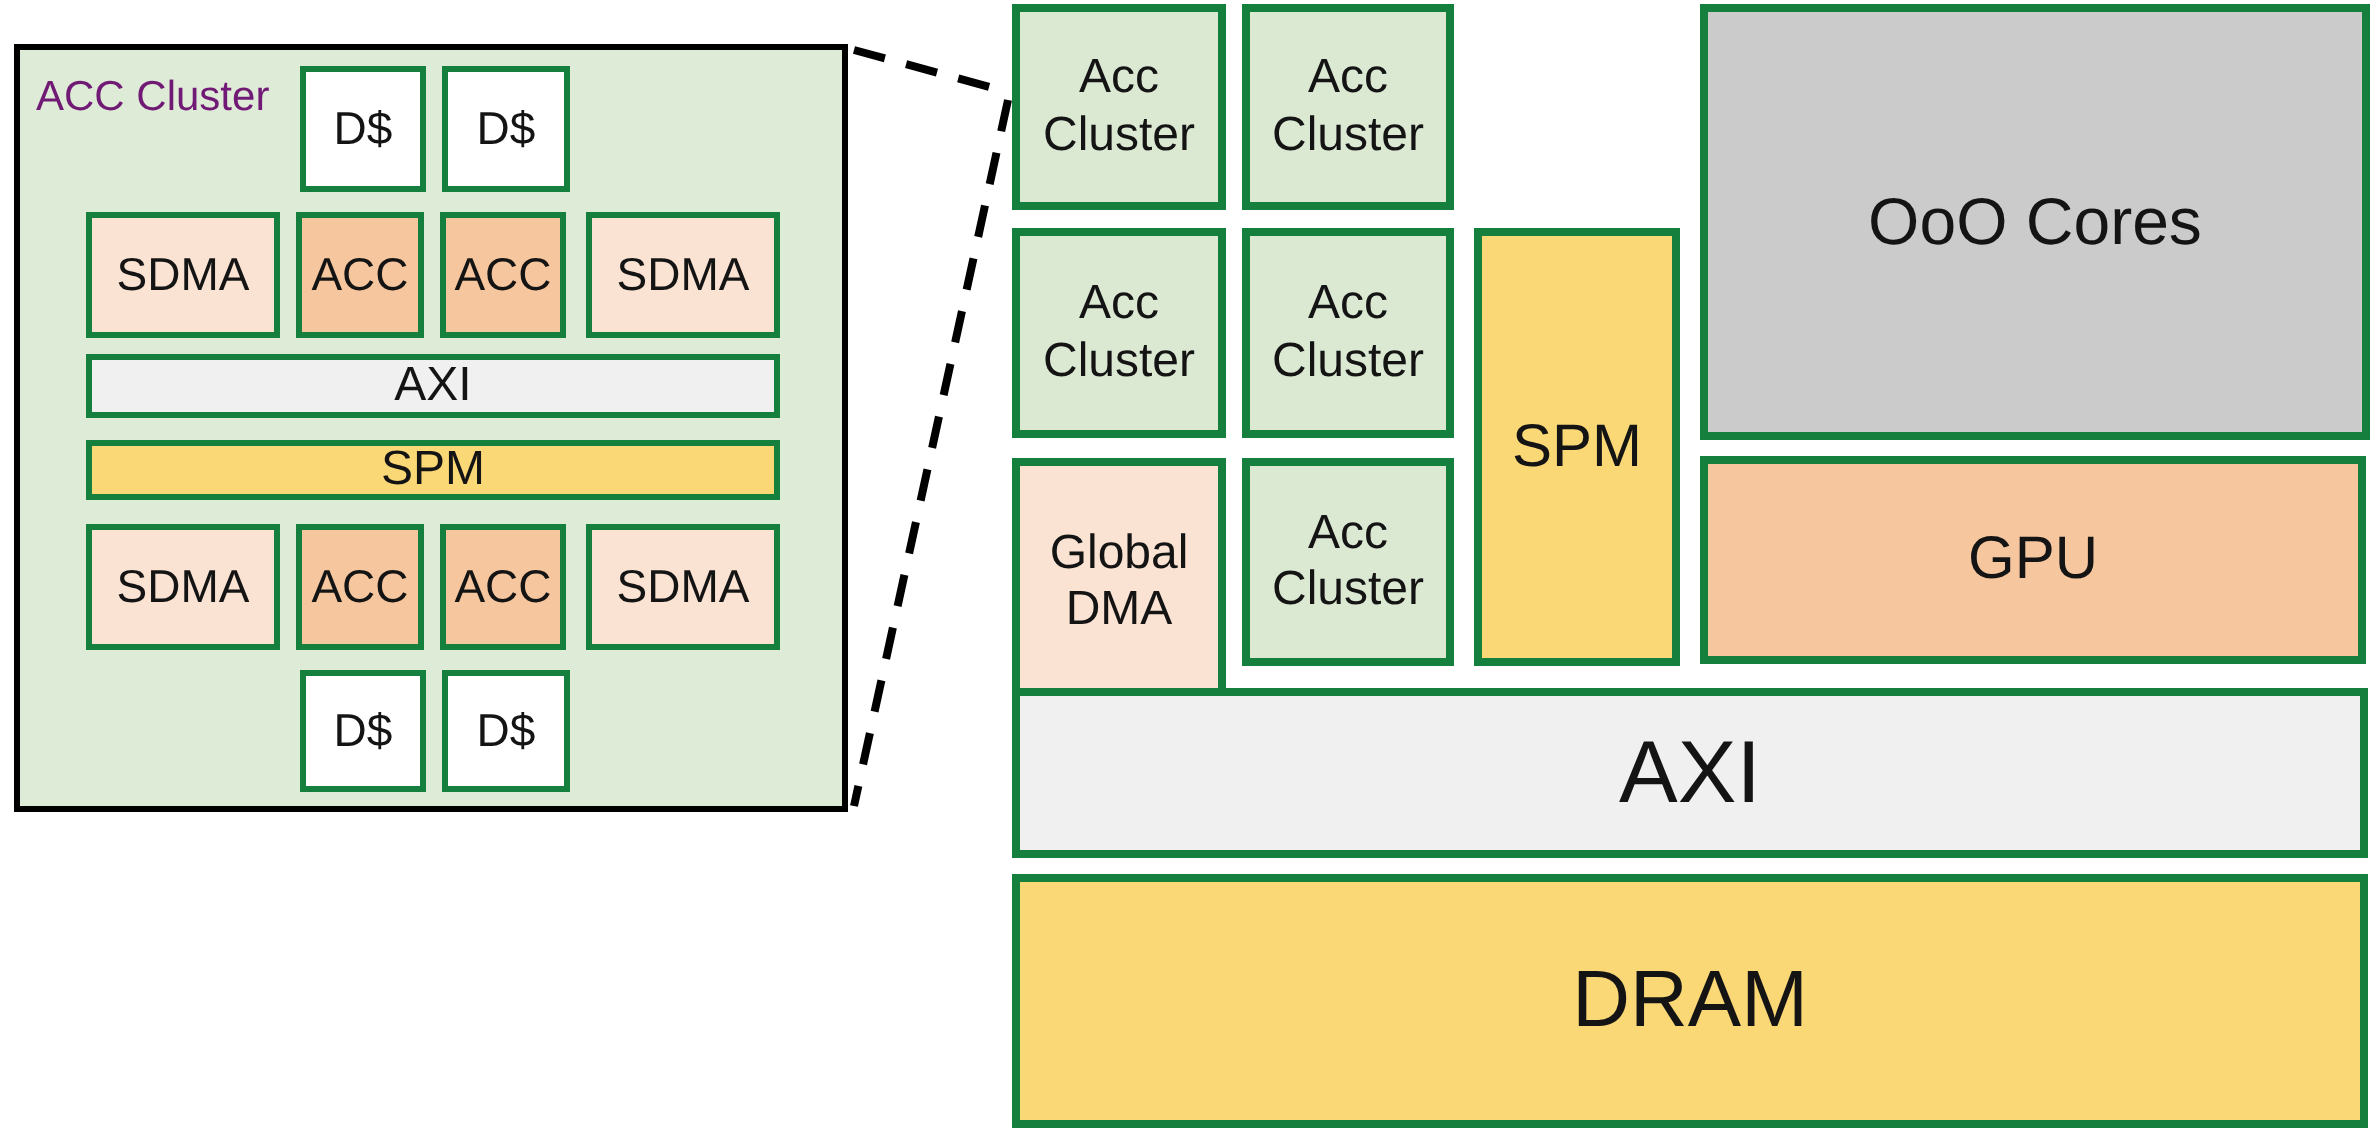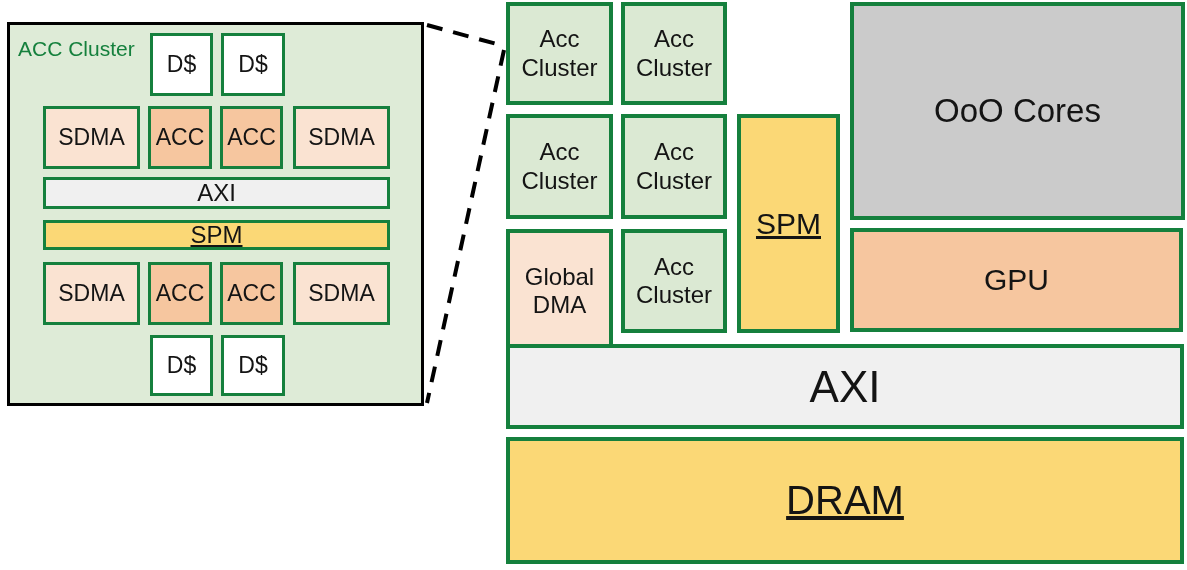--- a/index.html
+++ b/index.html
@@ -29,21 +29,21 @@
     line-height: 1.18;
   }
   .box span { display: block; }
 
   
   .fill-panel-green { background: var(--panel-green, #deebd7); }
   .fill-green  { background: var(--cluster-green, #dbe9d3); }
   .fill-white  { background: #ffffff; }
   .fill-peach  { background: var(--peach-light, #fae3d2); }
   .fill-orange { background: var(--orange, #f6c69f); }
-  .fill-yellow { background: var(--yellow, #fbd876); text-decoration: underline; }
+  .fill-yellow { background: var(--yellow, #fbd876); }
   .fill-gray   { background: var(--gray, #cbcbcb); }
   .fill-lgray  { background: var(--light-gray, #f0f0f0); }
 
   
   .bw3 { border-width: 3px; }
   .bw4 { border-width: 4px; }
 
   
   .t-small  { font-size: 23px; }
   .t-grid   { font-size: 24px; }
@@ -52,21 +52,21 @@
   .t-ooo    { font-size: 33px; }
   .t-gpu    { font-size: 30px; }
   .t-axi-r  { font-size: 44px; }
   .t-dram   { font-size: 40px; }
 
   .panel-title {
     position: absolute;
     left: 18px;
     top: 37px;
     font-size: 21px;
-    color: #15803d;
+    color: #701a75;
   }
   svg.callouts {
     position: absolute;
     left: 0;
     top: 0;
     pointer-events: none;
   }
 </style>
 </head>
 <body>

